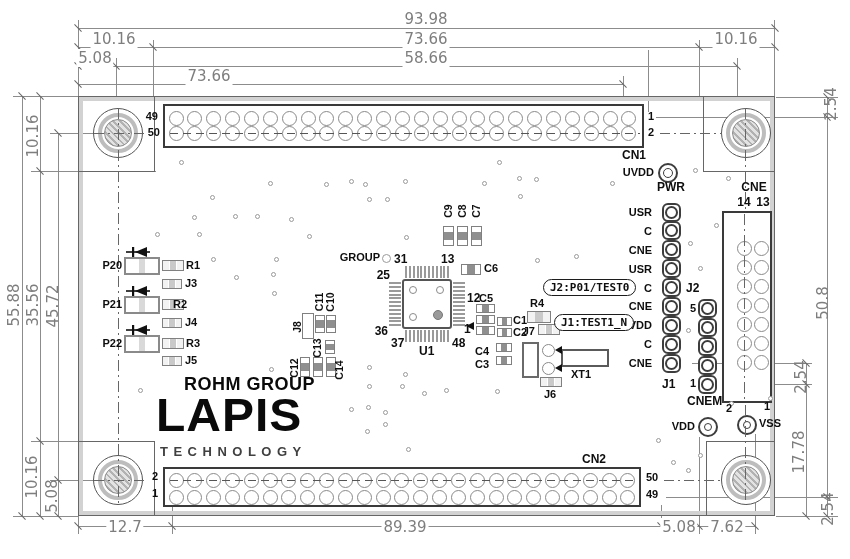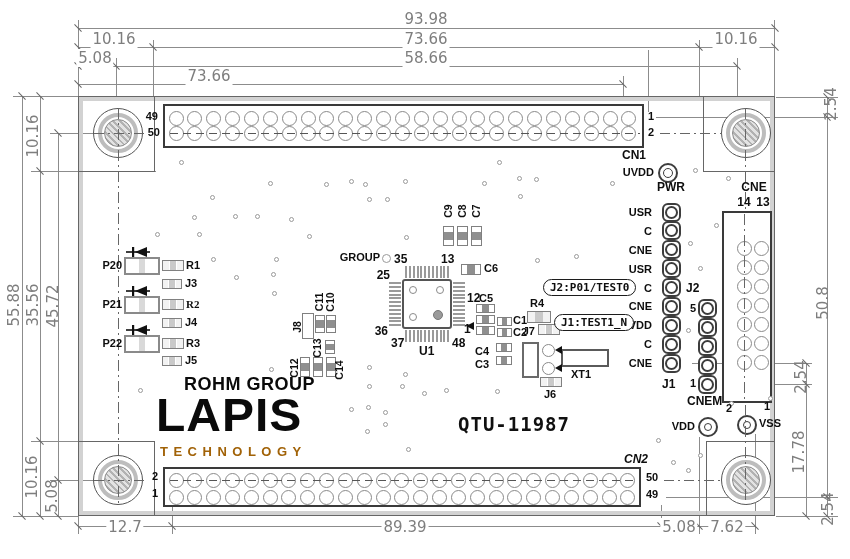--- a/index.html
+++ b/index.html
@@ -47,21 +47,21 @@
   .qbody{position:absolute;left:402px;top:279px;width:50px;height:50px;border:2px solid #555;border-radius:3px;background:#fff;box-sizing:border-box;z-index:2;}
   .qph{position:absolute;background:repeating-linear-gradient(90deg,#9a9a9a 0 2px,transparent 2px 3.85px);z-index:1;}
   .qpv{position:absolute;background:repeating-linear-gradient(180deg,#9a9a9a 0 2px,transparent 2px 3.85px);z-index:1;}
   .qc{position:absolute;width:8px;height:8px;border:1px solid #8a8a8a;border-radius:50%;background:#fff;box-sizing:border-box;z-index:3;}
   .qc.f{background:#9a9a9a;border-color:#777;width:10px;height:10px;}
   .tri{position:absolute;width:0;height:0;border-top:4px solid transparent;border-bottom:4px solid transparent;border-right:8px solid #111;z-index:4;}
   .callout{position:absolute;border:1.6px solid #1c1c1c;border-radius:9px;background:#fff;padding:1px 6px;
            font-family:"DejaVu Sans Mono",monospace;font-weight:bold;font-size:11px;color:#0e0e0e;white-space:nowrap;z-index:6;}
   .brand-top{position:absolute;font-weight:900;font-size:18px;letter-spacing:0.5px;color:#0a0a0a;z-index:6;}
   .brand{position:absolute;font-weight:900;font-size:48px;line-height:1;letter-spacing:1px;color:#0a0a0a;transform:scaleY(0.95);z-index:6;}
-  .brand-sub{position:absolute;font-weight:900;font-size:13px;letter-spacing:5.5px;color:#a16207;z-index:6;}
+  .brand-sub{position:absolute;font-weight:900;font-size:13px;letter-spacing:5.5px;color:#404040;z-index:6;}
   .model{position:absolute;font-family:"DejaVu Sans Mono",monospace;font-weight:bold;font-size:19px;letter-spacing:1px;color:#101010;z-index:6;}
   .pad{position:absolute;border-radius:50%;border:2.5px solid #3d3d3d;background:#fff;box-sizing:border-box;z-index:3;}
   .padi{position:absolute;border-radius:50%;border:1.5px solid #3d3d3d;background:#fff;box-sizing:border-box;z-index:4;}
 </style>
 </head>
 <body>
 
 <div id="stage">
 
   <div class="hl" style="left:78px;top:28px;width:697px;"></div>
@@ -193,21 +193,21 @@
   <span class="lbl" style="left:648px;top:110px;">1</span>
   <span class="lbl" style="left:648px;top:126px;">2</span>
   <span class="lbl big" style="left:622px;top:148px;">CN1</span>
 
   <div class="crect" style="left:163px;top:467px;width:478px;height:40px;"></div>
   <div class="dashh" style="left:170px;top:480px;width:466px;"></div>
   <span class="lbl r" style="left:158px;top:470px;">2</span>
   <span class="lbl r" style="left:158px;top:487px;">1</span>
   <span class="lbl" style="left:646px;top:471px;">50</span>
   <span class="lbl" style="left:646px;top:488px;">49</span>
-  <span class="lbl big" style="left:624px;top:452px;font-style:italic;">CN2</span>
+  <span class="lbl big" style="left:582px;top:452px;">CN2</span>
 
   <div class="crect" style="left:722px;top:211px;width:50px;height:192px;"></div>
   <span class="lbl big c" style="left:754px;top:180px;">CNE</span>
   <span class="lbl big c" style="left:744px;top:195px;">14</span>
   <span class="lbl big c" style="left:763px;top:195px;">13</span>
 
   <span class="lbl big" style="left:657px;top:180px;">PWR</span>
   <span class="lbl r" style="left:652px;top:206px;">USR</span>
   <span class="lbl r" style="left:652px;top:225px;">C</span>
   <span class="lbl r" style="left:652px;top:244px;">CNE</span>
@@ -242,21 +242,21 @@
   <div class="qph" style="left:405px;top:266px;width:44px;height:12px;"></div>
   <div class="qph" style="left:405px;top:330px;width:44px;height:12px;"></div>
   <div class="qpv" style="left:389px;top:282px;width:12px;height:44px;"></div>
   <div class="qpv" style="left:453px;top:282px;width:12px;height:44px;"></div>
   <div class="qbody"></div>
   <div class="qc" style="left:409px;top:286px;"></div>
   <div class="qc" style="left:436px;top:286px;"></div>
   <div class="qc" style="left:409px;top:313px;"></div>
   <div class="qc f" style="left:433px;top:310px;"></div>
   <div class="tri" style="left:466px;top:322px;"></div>
-  <span class="lbl big" style="left:394px;top:252px;">35</span>
+  <span class="lbl big" style="left:394px;top:252px;">31</span>
   <span class="lbl big" style="left:441px;top:252px;">13</span>
   <span class="lbl big r" style="left:390px;top:268px;">25</span>
   <span class="lbl big" style="left:467px;top:291px;">12</span>
   <span class="lbl big r" style="left:388px;top:324px;">36</span>
   <span class="lbl big" style="left:464px;top:322px;">1</span>
   <span class="lbl big" style="left:391px;top:336px;">37</span>
   <span class="lbl big" style="left:452px;top:336px;">48</span>
   <span class="lbl big" style="left:419px;top:344px;">U1</span>
   <span class="lbl r" style="left:380px;top:251px;">GROUP</span>
   <div class="via" style="left:382px;top:254px;width:9px;height:9px;"></div>
@@ -323,40 +323,39 @@
   <span class="lbl" style="left:185px;top:277px;">J3</span>
 
   <span class="lbl r" style="left:122px;top:298px;">P21</span>
   <svg class="dio" width="24" height="12" style="position:absolute;left:126px;top:285px;z-index:6;">
       <path d="M21 1 L9 6 L21 11 Z" fill="#111"></path>
       <rect x="6" y="1" width="2.2" height="10" fill="#111"></rect>
       <rect x="0" y="5.2" width="24" height="1.6" fill="#111"></rect>
     </svg>
   <div class="ledr" style="left:124px;top:296px;width:36px;height:18px;"></div>
   <div class="cmp jmp" style="left:162px;top:299px;width:22px;height:11px;"></div>
-  <span class="lbl" style="left:186px;top:298px;font-family:Liberation Serif, serif;">R2</span>
+  <span class="lbl" style="left:173px;top:298px;">R2</span>
   <div class="cmp jmp" style="left:162px;top:318px;width:20px;height:10px;"></div>
   <span class="lbl" style="left:185px;top:316px;">J4</span>
 
   <span class="lbl r" style="left:122px;top:337px;">P22</span>
   <svg class="dio" width="24" height="12" style="position:absolute;left:126px;top:324px;z-index:6;">
       <path d="M21 1 L9 6 L21 11 Z" fill="#111"></path>
       <rect x="6" y="1" width="2.2" height="10" fill="#111"></rect>
       <rect x="0" y="5.2" width="24" height="1.6" fill="#111"></rect>
     </svg>
   <div class="ledr" style="left:124px;top:335px;width:36px;height:18px;"></div>
   <div class="cmp jmp" style="left:162px;top:338px;width:22px;height:11px;"></div>
   <span class="lbl" style="left:186px;top:337px;">R3</span>
   <div class="cmp jmp" style="left:162px;top:356px;width:20px;height:10px;"></div>
   <span class="lbl" style="left:185px;top:354px;">J5</span>
 
   <span class="brand-top" style="left:184px;top:374px;">ROHM GROUP</span>
   <span class="brand" style="left:156px;top:392px;">LAPIS</span>
   <span class="brand-sub" style="left:160px;top:444px;">TECHNOLOGY</span>
-  <span class="model" style="left:458px;top:413px;">QTU-11987</span>
 
 <div class="pc" style="left: 168.5px; top: 110.5px; width: 15px; height: 15px;"></div>
     <div class="pc" style="left: 168.5px; top: 125.5px; width: 15px; height: 15px;"></div>
     <div class="pc" style="left: 168.5px; top: 472.5px; width: 15px; height: 15px;"></div>
     <div class="pc" style="left: 168.5px; top: 489.5px; width: 15px; height: 15px;"></div>
     <div class="pc" style="left: 187.37px; top: 110.5px; width: 15px; height: 15px;"></div>
     <div class="pc" style="left: 187.37px; top: 125.5px; width: 15px; height: 15px;"></div>
     <div class="pc" style="left: 187.33px; top: 472.5px; width: 15px; height: 15px;"></div>
     <div class="pc" style="left: 187.33px; top: 489.5px; width: 15px; height: 15px;"></div>
     <div class="pc" style="left: 206.24px; top: 110.5px; width: 15px; height: 15px;"></div>

